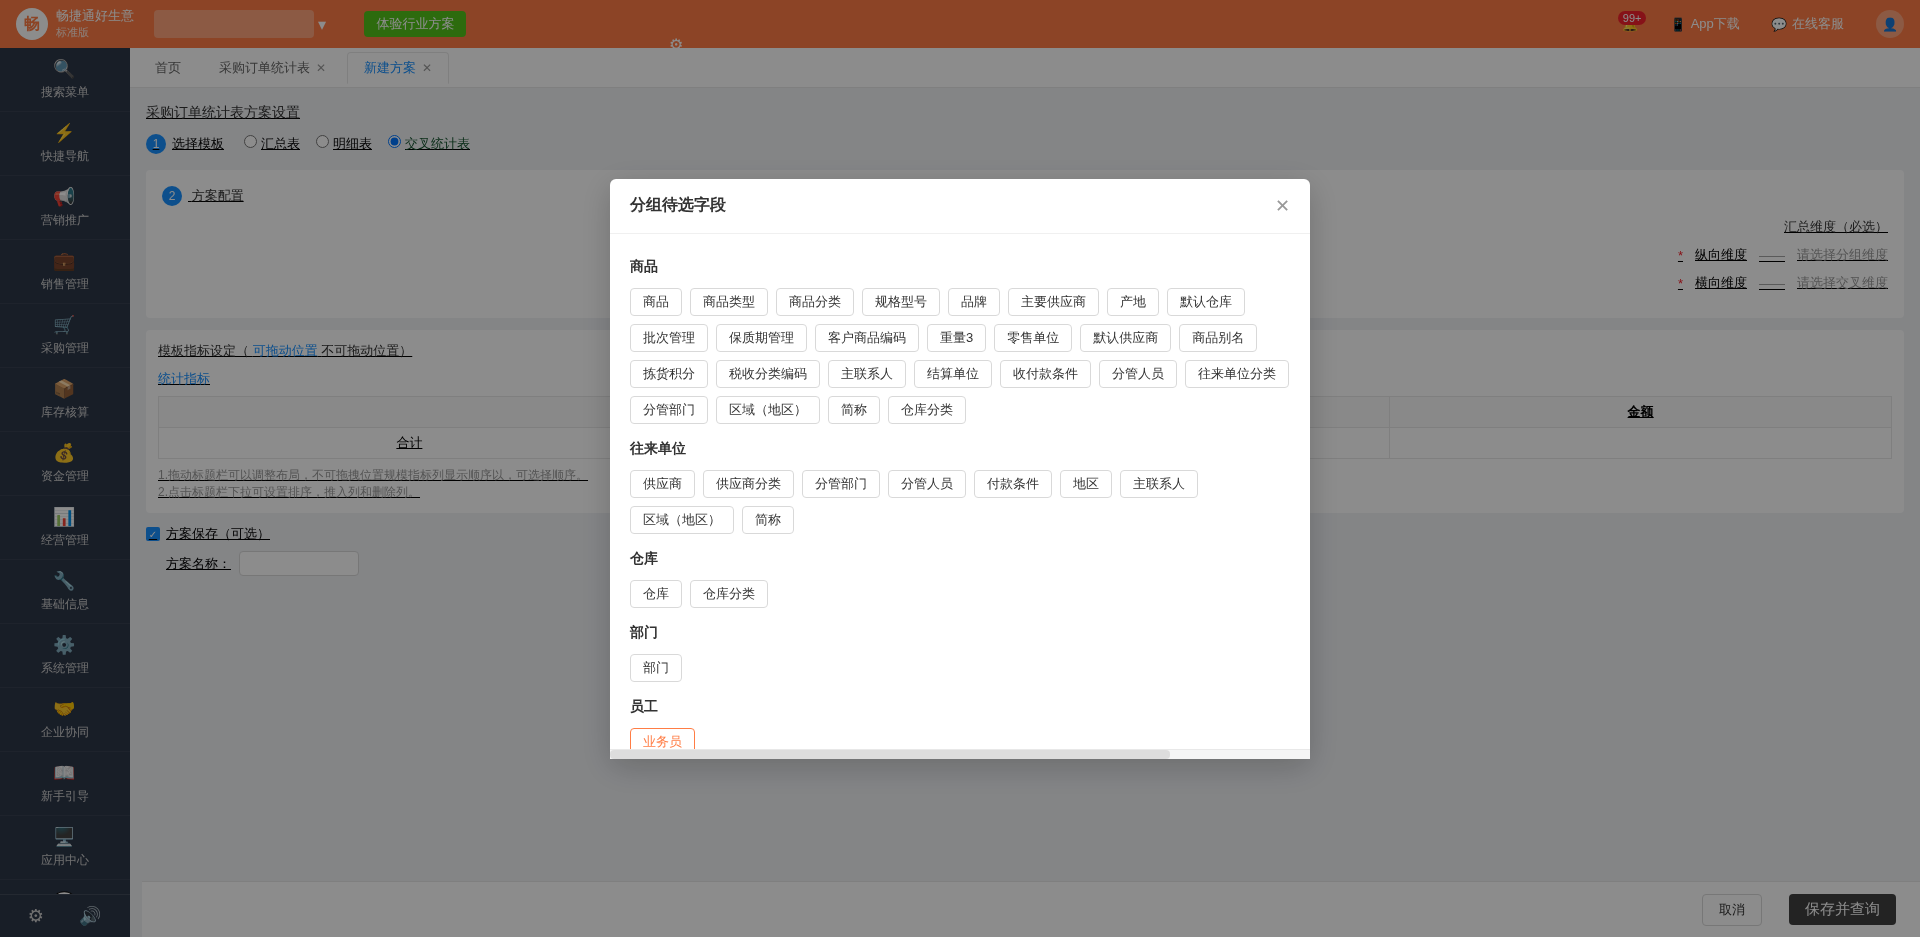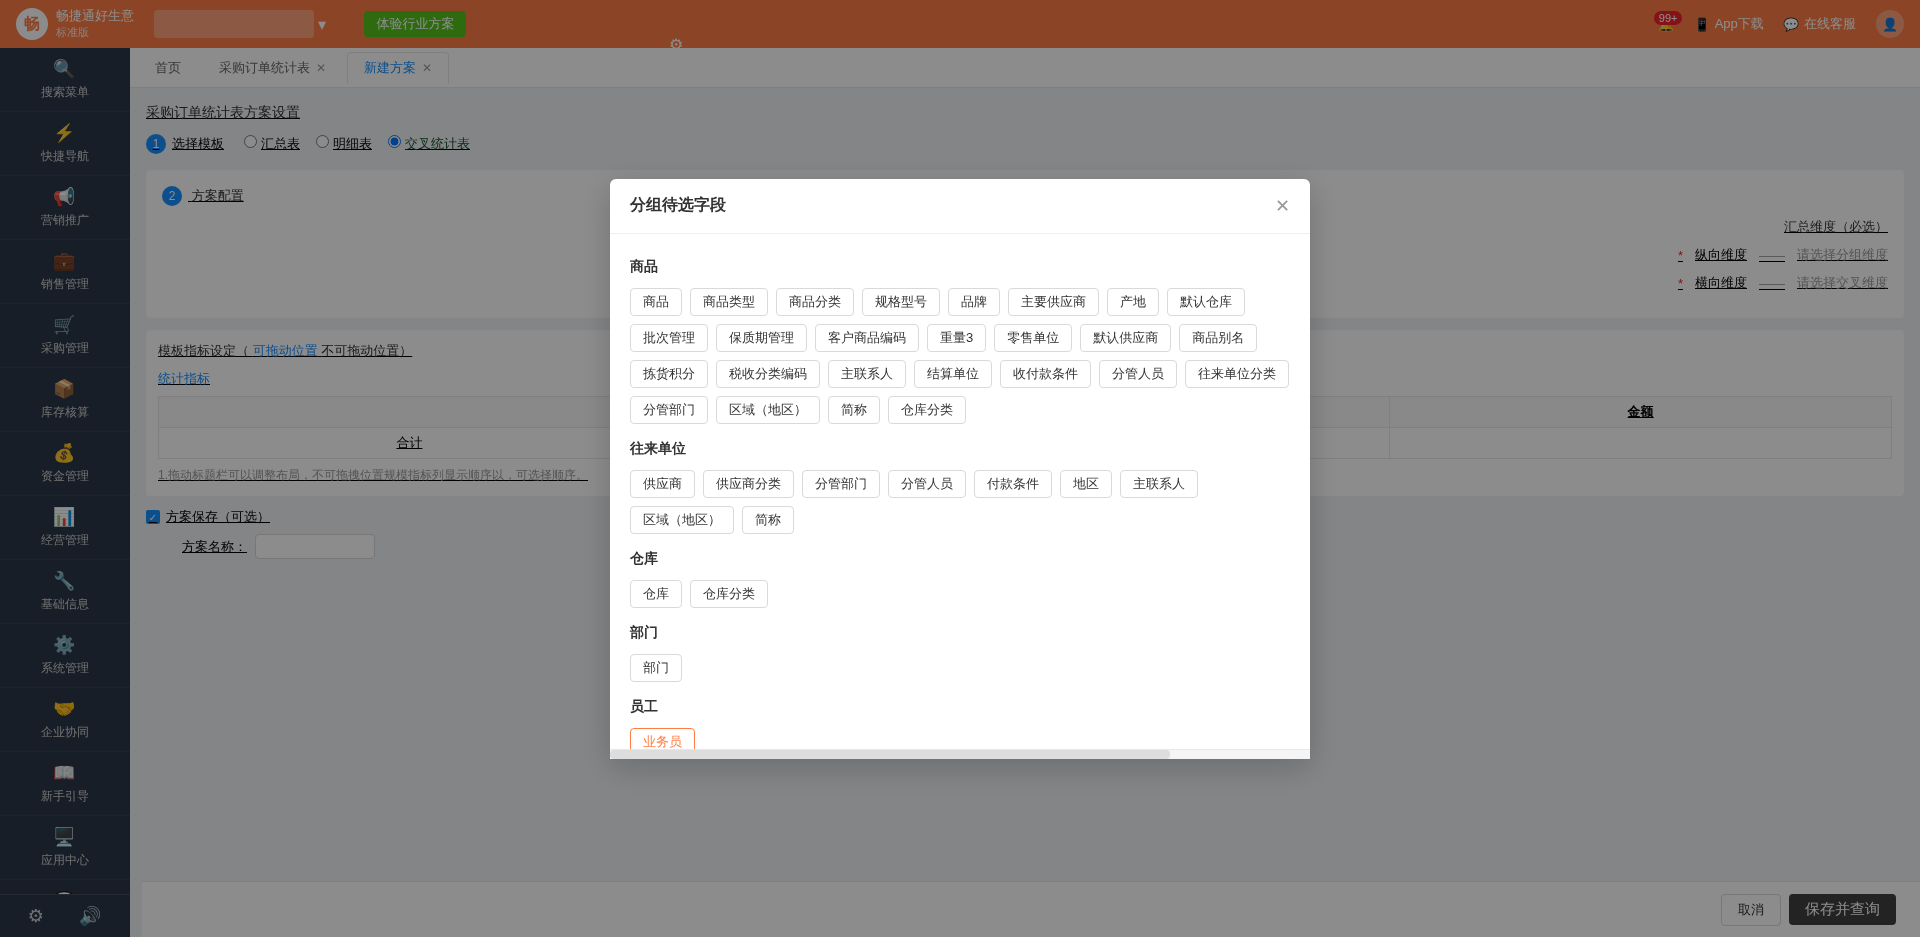--- a/index.html
+++ b/index.html
@@ -40,21 +40,21 @@
       padding: 0 8px;
       color: #fff;
       font-size: 12px;
     }
     .header-search::placeholder { color: rgba(255,255,255,0.7); }
 
     .header-actions {
       margin-left: auto;
       display: flex;
       align-items: center;
-      gap: 20px;
+      gap: 32px;
       color: #fff;
       font-size: 13px;
     }
     .header-btn {
       background: #52c41a;
       color: #fff;
       border: none;
       border-radius: 4px;
       padding: 4px 12px;
       cursor: pointer;
@@ -258,21 +258,21 @@
     .page-footer {
       position: fixed;
       bottom: 0; left: 142px; right: 0;
       height: 56px;
       background: #fff;
       border-top: 1px solid #e8e8e8;
       display: flex;
       align-items: center;
       justify-content: flex-end;
       padding: 0 24px;
-      gap: 8px;
+      gap: 27px;
       z-index: 150;
     }
     .btn-default {
       border: 1px solid #d9d9d9;
       background: #fff;
       border-radius: 4px;
       padding: 6px 16px;
       cursor: pointer;
       font-size: 13px;
       color: #333;
@@ -504,28 +504,29 @@
       <tbody>
         <tr>
           <td>合计</td>
           <td>合计</td>
           <td></td>
         </tr>
       </tbody>
     </table>
     <div class="tips">
       <div>1.拖动标题栏可以调整布局，不可拖拽位置规模指标列显示顺序以，可选择顺序。</div>
+      <div>2.点击标题栏下拉可设置排序，推入列和删除列。</div>
     </div>
   </div>
 
   <div class="checkbox-row">
     <div class="checkbox-box">✓</div>
     <span>方案保存（可选）</span>
   </div>
-  <div style="display:flex;align-items:center;gap:8px;margin-left:36px;">
+  <div style="display:flex;align-items:center;gap:8px;margin-left:20px;">
     <span>方案名称：</span>
     <input class="input-field" type="text" value="" style="">
   </div>
 </div>
 
 <div class="overlay">
   <div class="modal">
     <div class="modal-header">
       <span class="modal-title">分组待选字段</span>
       <span class="modal-close">✕</span>

